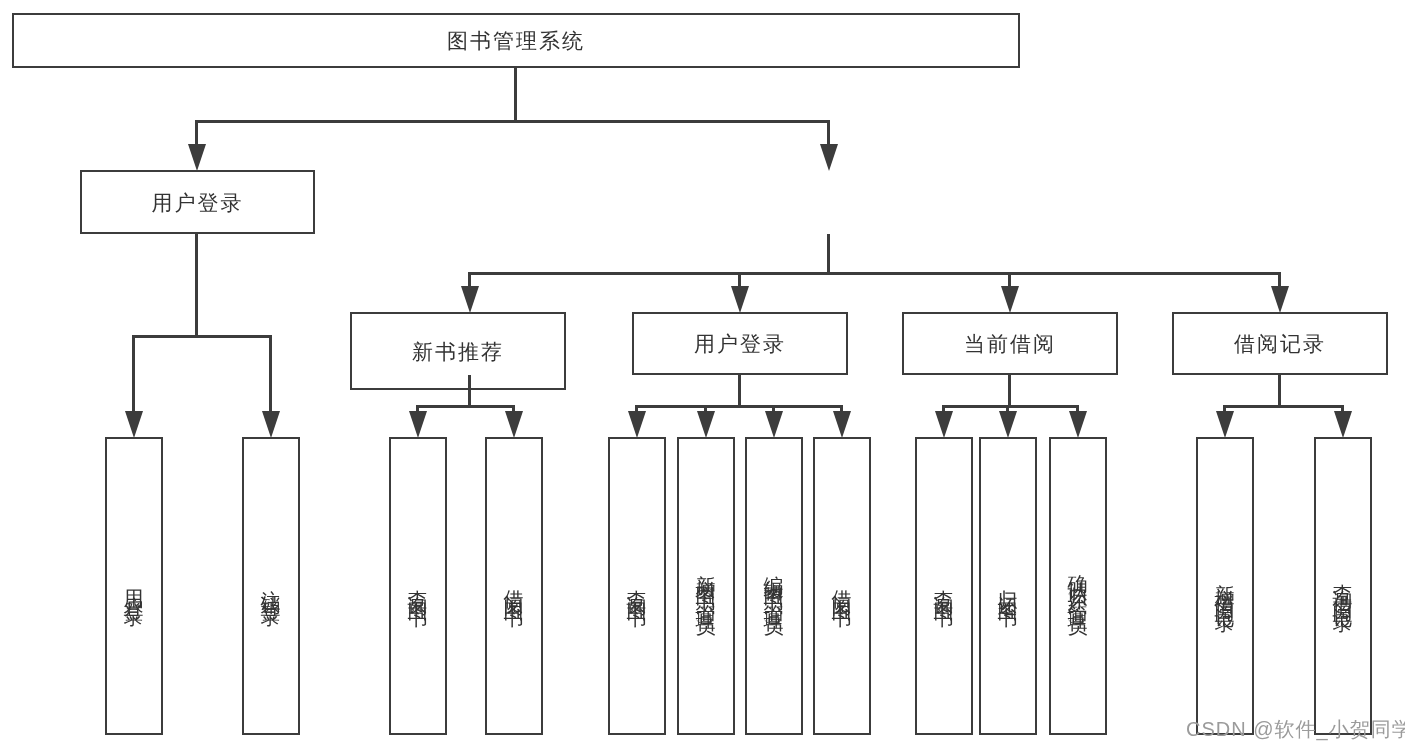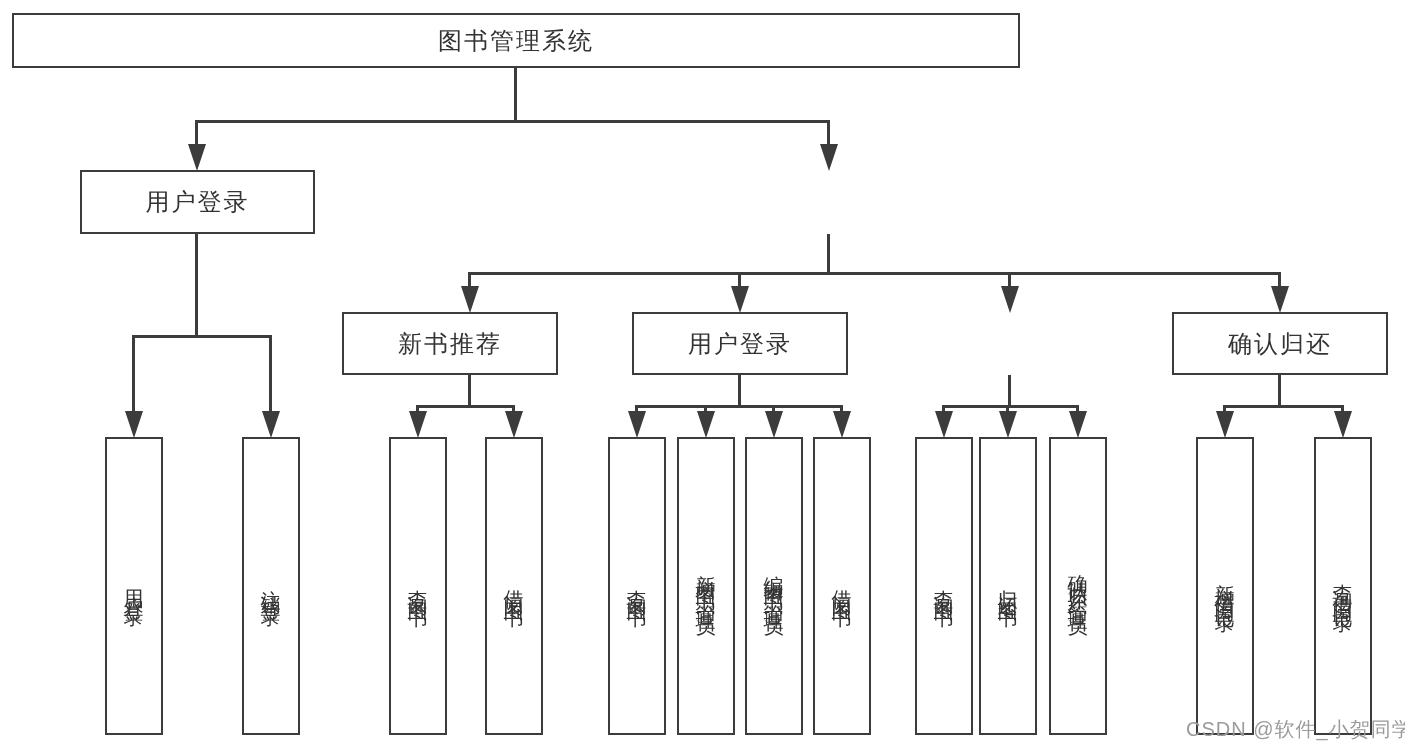--- a/index.html
+++ b/index.html
@@ -11,21 +11,21 @@
   html,body{margin:0;padding:0;background:var(--background);}
   .canvas{
     position:relative;width:1405px;height:747px;background:var(--background);
     font-family:"Liberation Sans",sans-serif;overflow:hidden;
   }
   .node{
     position:absolute;box-sizing:border-box;border:2px solid var(--line);
     background:var(--background);display:flex;align-items:center;justify-content:center;
   }
   .node .hlabel{
-    font-size:24px;color:var(--text);letter-spacing:2px;white-space:nowrap;line-height:1;
+    font-size:21px;color:var(--text);letter-spacing:2px;white-space:nowrap;line-height:1;
   }
   .leaf .vlabel{
     writing-mode:vertical-rl;text-orientation:mixed;
     font-size:20px;color:var(--text);letter-spacing:6px;line-height:1;
   }
   .vline{position:absolute;width:3px;background:var(--line);}
   .hline{position:absolute;height:3px;background:var(--line);}
   .arrow{
     position:absolute;width:0;height:0;
     border-left:9px solid transparent;border-right:9px solid transparent;
@@ -73,28 +73,31 @@
     <div class="vline" style="left:468px;top:272px;height:16px"></div>
     <div class="arrow" style="left:461px;top:286px"></div>
     <div class="vline" style="left:738px;top:272px;height:16px"></div>
     <div class="arrow" style="left:731px;top:286px"></div>
     <div class="vline" style="left:1008px;top:272px;height:16px"></div>
     <div class="arrow" style="left:1001px;top:286px"></div>
     <div class="vline" style="left:1278px;top:272px;height:16px"></div>
     <div class="arrow" style="left:1271px;top:286px"></div>
   </div>
 
-  <div class="node" style="left:342px;top:312px;width:216px;height:63px">
+  <div class="node" style="left:350px;top:312px;width:216px;height:78px">
     <span class="hlabel">新书推荐</span>
   </div>
   <div class="node" style="left:632px;top:312px;width:216px;height:63px">
     <span class="hlabel">用户登录</span>
   </div>
+  <div class="node" style="left:902px;top:312px;width:216px;height:63px">
+    <span class="hlabel">当前借阅</span>
+  </div>
   <div class="node" style="left:1172px;top:312px;width:216px;height:63px">
-    <span class="hlabel">确认归还</span>
+    <span class="hlabel">借阅记录</span>
   </div>
 
   <div>
     <div class="vline" style="left:468px;top:375px;height:33px"></div>
     <div class="hline" style="left:416px;top:405px;width:99px"></div>
     <div class="vline" style="left:416px;top:405px;height:10px"></div>
     <div class="arrow" style="left:409px;top:411px"></div>
     <div class="vline" style="left:512px;top:405px;height:10px"></div>
     <div class="arrow" style="left:505px;top:411px"></div>
   </div>

